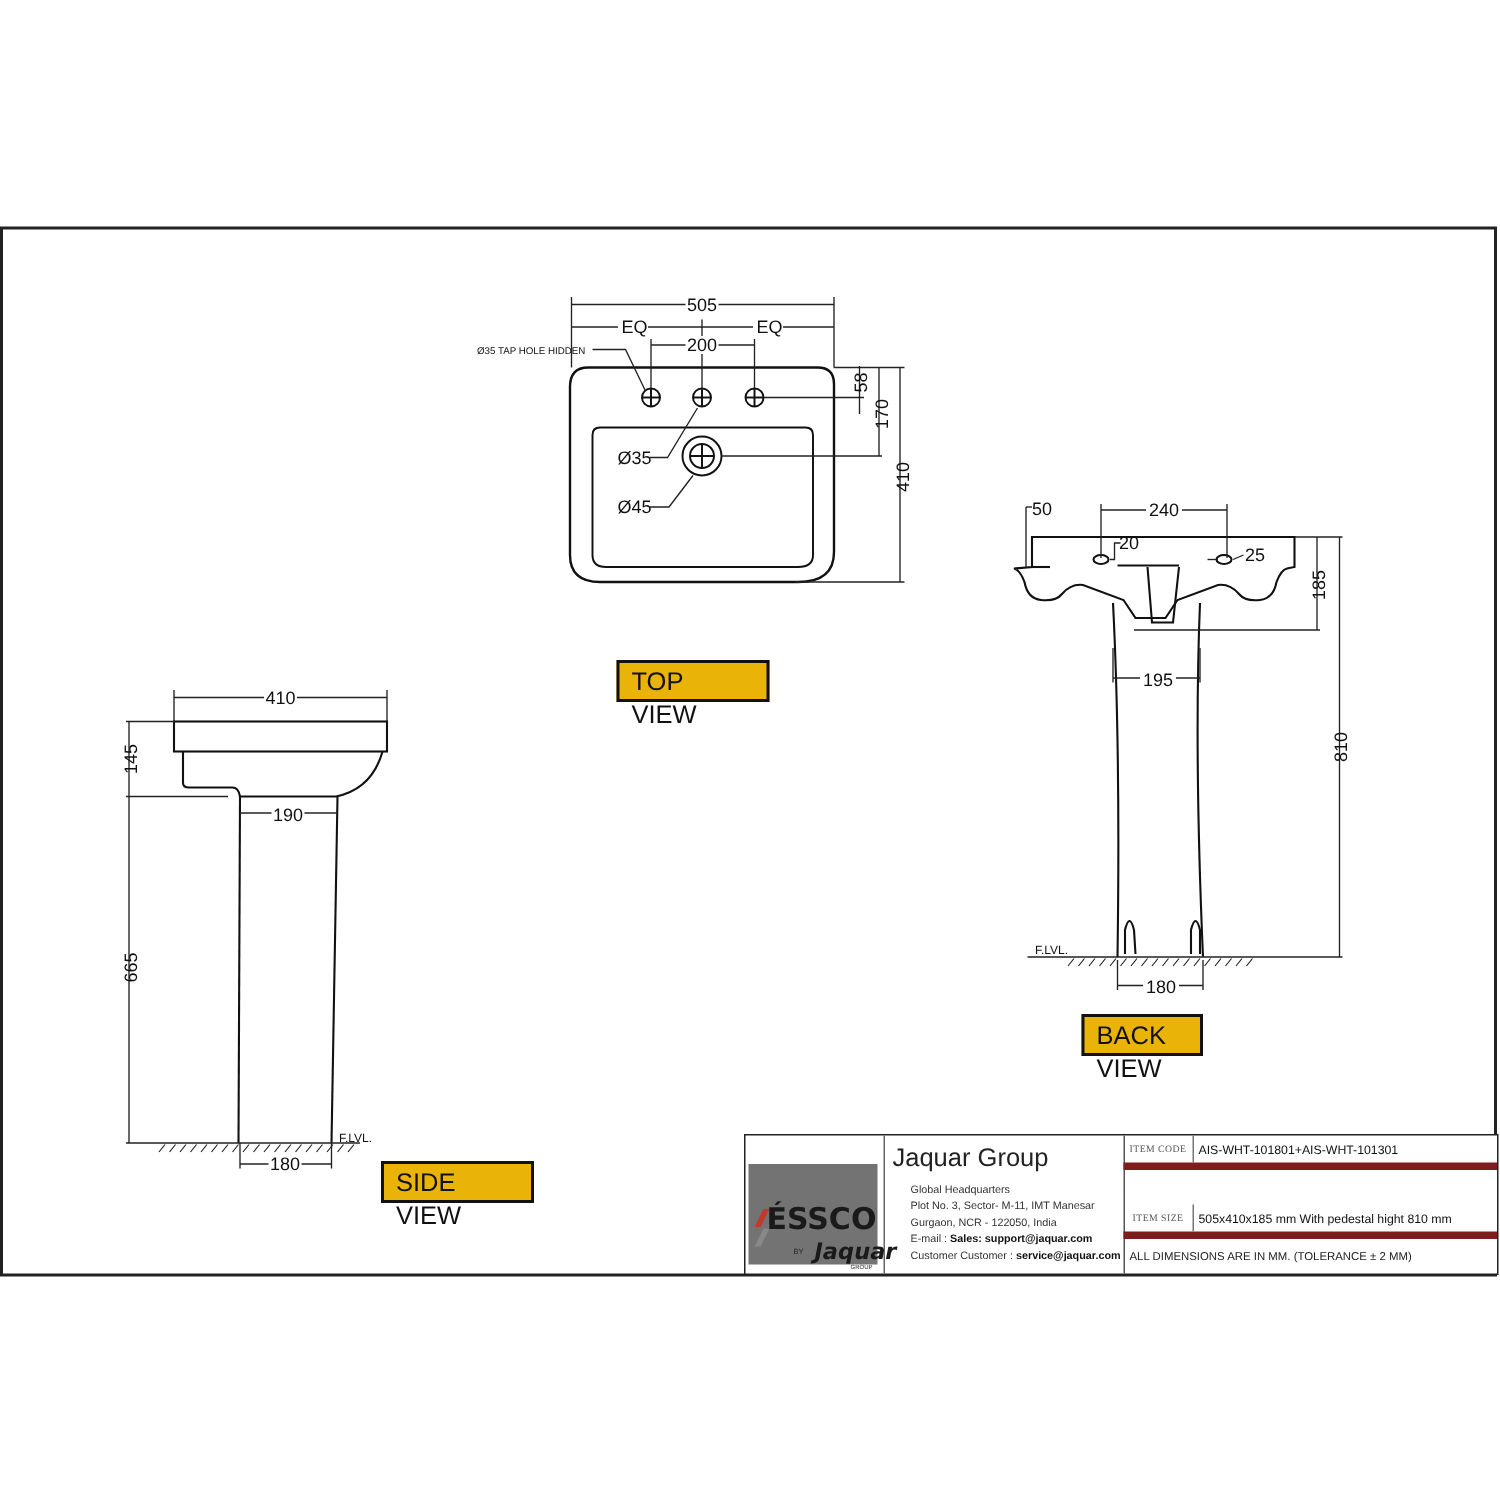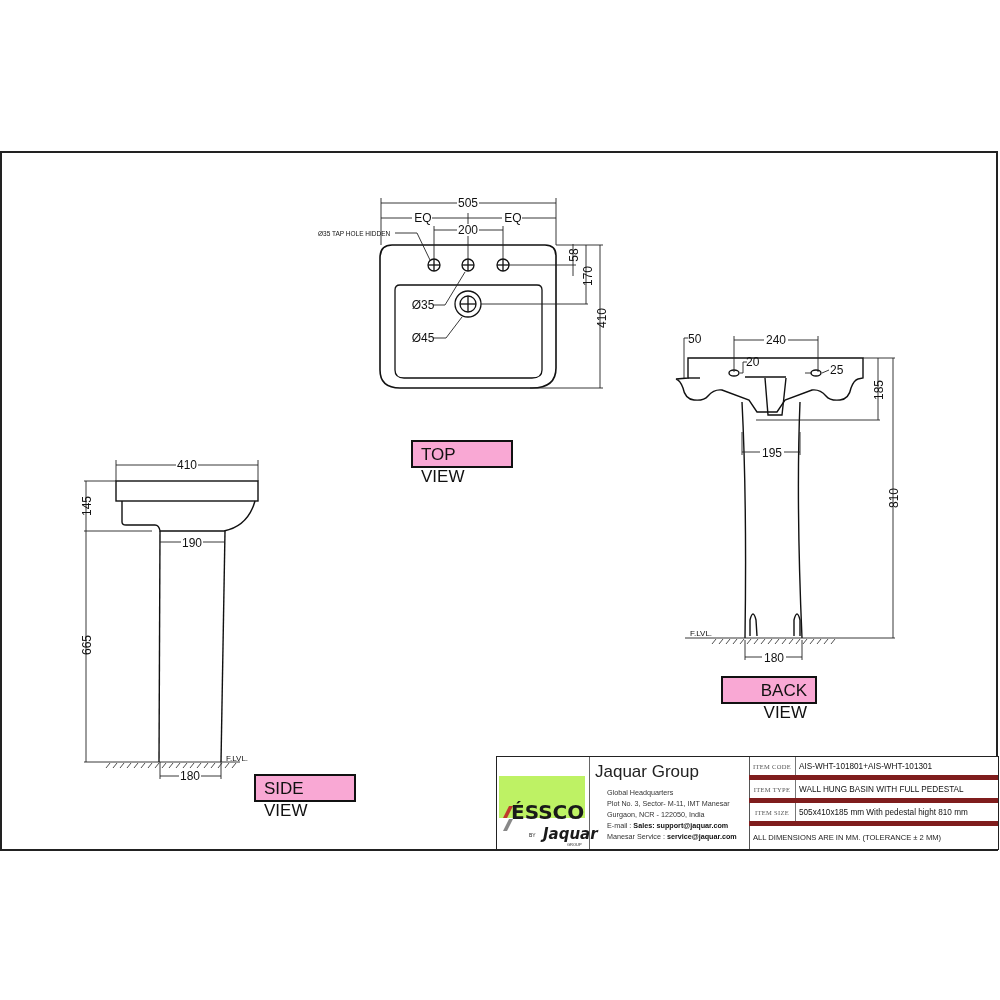--- a/index.html
+++ b/index.html
@@ -1,23 +1,23 @@
 <!DOCTYPE html>
 <html><head>
 <meta charset="utf-8">
 <style>
   html, body { margin:0; padding:0; background:#ffffff; }
   body { width:1000px; height:1000px; position:relative; overflow:hidden; font-family:"Liberation Sans", sans-serif; color:#111; }
   #sheet { position:absolute; left:0; top:0; width:1000px; height:1000px; }
   .frame { position:absolute; left:0; top:151px; width:998px; height:700px; border:2px solid #222; box-sizing:border-box; }
   svg text { font-family:"Liberation Sans", sans-serif; fill:#111; }
-  .view-label { position:absolute; border:2px solid #111; background:#f9a8d4; font-size:17px; line-height:22px; padding:2px 8px; box-sizing:border-box; text-align:left; }
+  .view-label { position:absolute; border:2px solid #111; background:#eab308; font-size:17px; line-height:22px; padding:2px 8px; box-sizing:border-box; text-align:left; }
   #title-block { position:absolute; left:496px; top:756px; width:503px; height:94px; border:1.5px solid #222; box-sizing:border-box; background:#fff; }
   .tb-logo { position:absolute; left:0; top:0; width:92px; height:92px; border-right:1px solid #666; }
-  .logo-yellow { position:absolute; left:2px; top:19px; width:86px; height:42px; background:#bef264; }
+  .logo-yellow { position:absolute; left:2px; top:19px; width:86px; height:67px; background:#737373; }
   .logo-essco { position:absolute; left:12px; top:24px; font-size:20px; font-weight:bold; color:#1a1a1a; letter-spacing:0px; font-family:"DejaVu Sans", sans-serif; }
   .logo-stripes { position:absolute; left:4px; top:30px; width:10px; height:26px; }
   .logo-by { position:absolute; left:30px; top:56px; font-size:5px; color:#222; }
   .logo-jaquar { position:absolute; left:44px; top:49px; font-size:15px; font-style:italic; font-weight:bold; color:#1a1a1a; font-family:"DejaVu Sans", sans-serif;text-align:right; }
   .logo-group { position:absolute; left:68px; top:66px; font-size:4px; color:#222; }
   .tb-company { position:absolute; left:92px; top:0; width:160px; height:92px; border-right:1px solid #555; }
   .co-name { position:absolute; left:6px; top:5px; font-size:17px; color:#222; }
   .co-line { position:absolute; left:18px; font-size:7.2px; color:#333; white-space:nowrap; font-family:Liberation Sans, sans-serif; }
   .co-line b { font-weight:bold; color:#111; }
   .tb-table { position:absolute; left:252px; top:0; width:249px; height:92px; }
@@ -217,52 +217,48 @@
       <text x="830" y="374">25</text>
       <rect x="760" y="446" width="24" height="12" fill="#fff"></rect>
       <text x="772" y="457" text-anchor="middle">195</text>
       <rect x="762" y="651" width="24" height="12" fill="#fff"></rect>
       <text x="774" y="662" text-anchor="middle">180</text>
     </g>
     <text transform="translate(883,390) rotate(-90)" font-size="12" text-anchor="middle">185</text>
     <text transform="translate(898,498) rotate(-90)" font-size="12" text-anchor="middle">810</text>
     <text x="690" y="636" font-size="8">F.LVL.</text>
   </svg>
-  <div class="view-label" style="left:721px;top:676px;width:96px;height:28px;text-align:right;">BACK VIEW</div>
+  <div class="view-label" style="left:721px;top:676px;width:81px;height:28px;">BACK VIEW</div>
 
   <div id="title-block">
     <div class="tb-logo">
       <div class="logo-yellow">
         <svg class="logo-stripes" viewBox="0 0 10 26">
           <polygon points="6,0 10,0 4,12 0,12" fill="#c0392b"></polygon>
           <polygon points="6,13 10,13 4,25 0,25" fill="#888"></polygon>
         </svg>
         <span class="logo-essco">ÉSSCO</span>
         <span class="logo-by">BY</span>
         <span class="logo-jaquar">Jaquar</span>
         <span class="logo-group">GROUP</span>
       </div>
     </div>
     <div class="tb-company">
       <div class="co-name">Jaquar Group</div>
       <div class="co-line" style="top:31px">Global Headquarters</div>
       <div class="co-line" style="top:42px">Plot No. 3, Sector- M-11, IMT Manesar</div>
       <div class="co-line" style="top:53px">Gurgaon, NCR - 122050, India</div>
       <div class="co-line" style="top:64px"><span>E-mail : </span><b>Sales: support@jaquar.com</b></div>
-      <div class="co-line" style="top:75px"><span>Manesar Service : </span><b>service@jaquar.com</b></div>
+      <div class="co-line" style="top:75px"><span>Customer Customer : </span><b>service@jaquar.com</b></div>
     </div>
     <div class="tb-table">
       <div class="tb-row" style="top:0;height:23px">
         <div class="tb-key">ITEM CODE</div>
         <div class="tb-val">AIS-WHT-101801+AIS-WHT-101301</div>
       </div>
-      <div class="tb-row" style="top:23px;height:23px">
-        <div class="tb-key">ITEM TYPE</div>
-        <div class="tb-val">WALL HUNG BASIN WITH FULL PEDESTAL</div>
-      </div>
       <div class="tb-row" style="top:46px;height:23px">
         <div class="tb-key">ITEM SIZE</div>
         <div class="tb-val">505x410x185 mm With pedestal hight 810 mm</div>
       </div>
       <div class="tb-row" style="top:69px;height:23px;border-bottom:none">
         <div class="tb-note">ALL DIMENSIONS ARE IN MM. (TOLERANCE ± 2 MM)</div>
       </div>
     </div>
   </div>
 </div>

